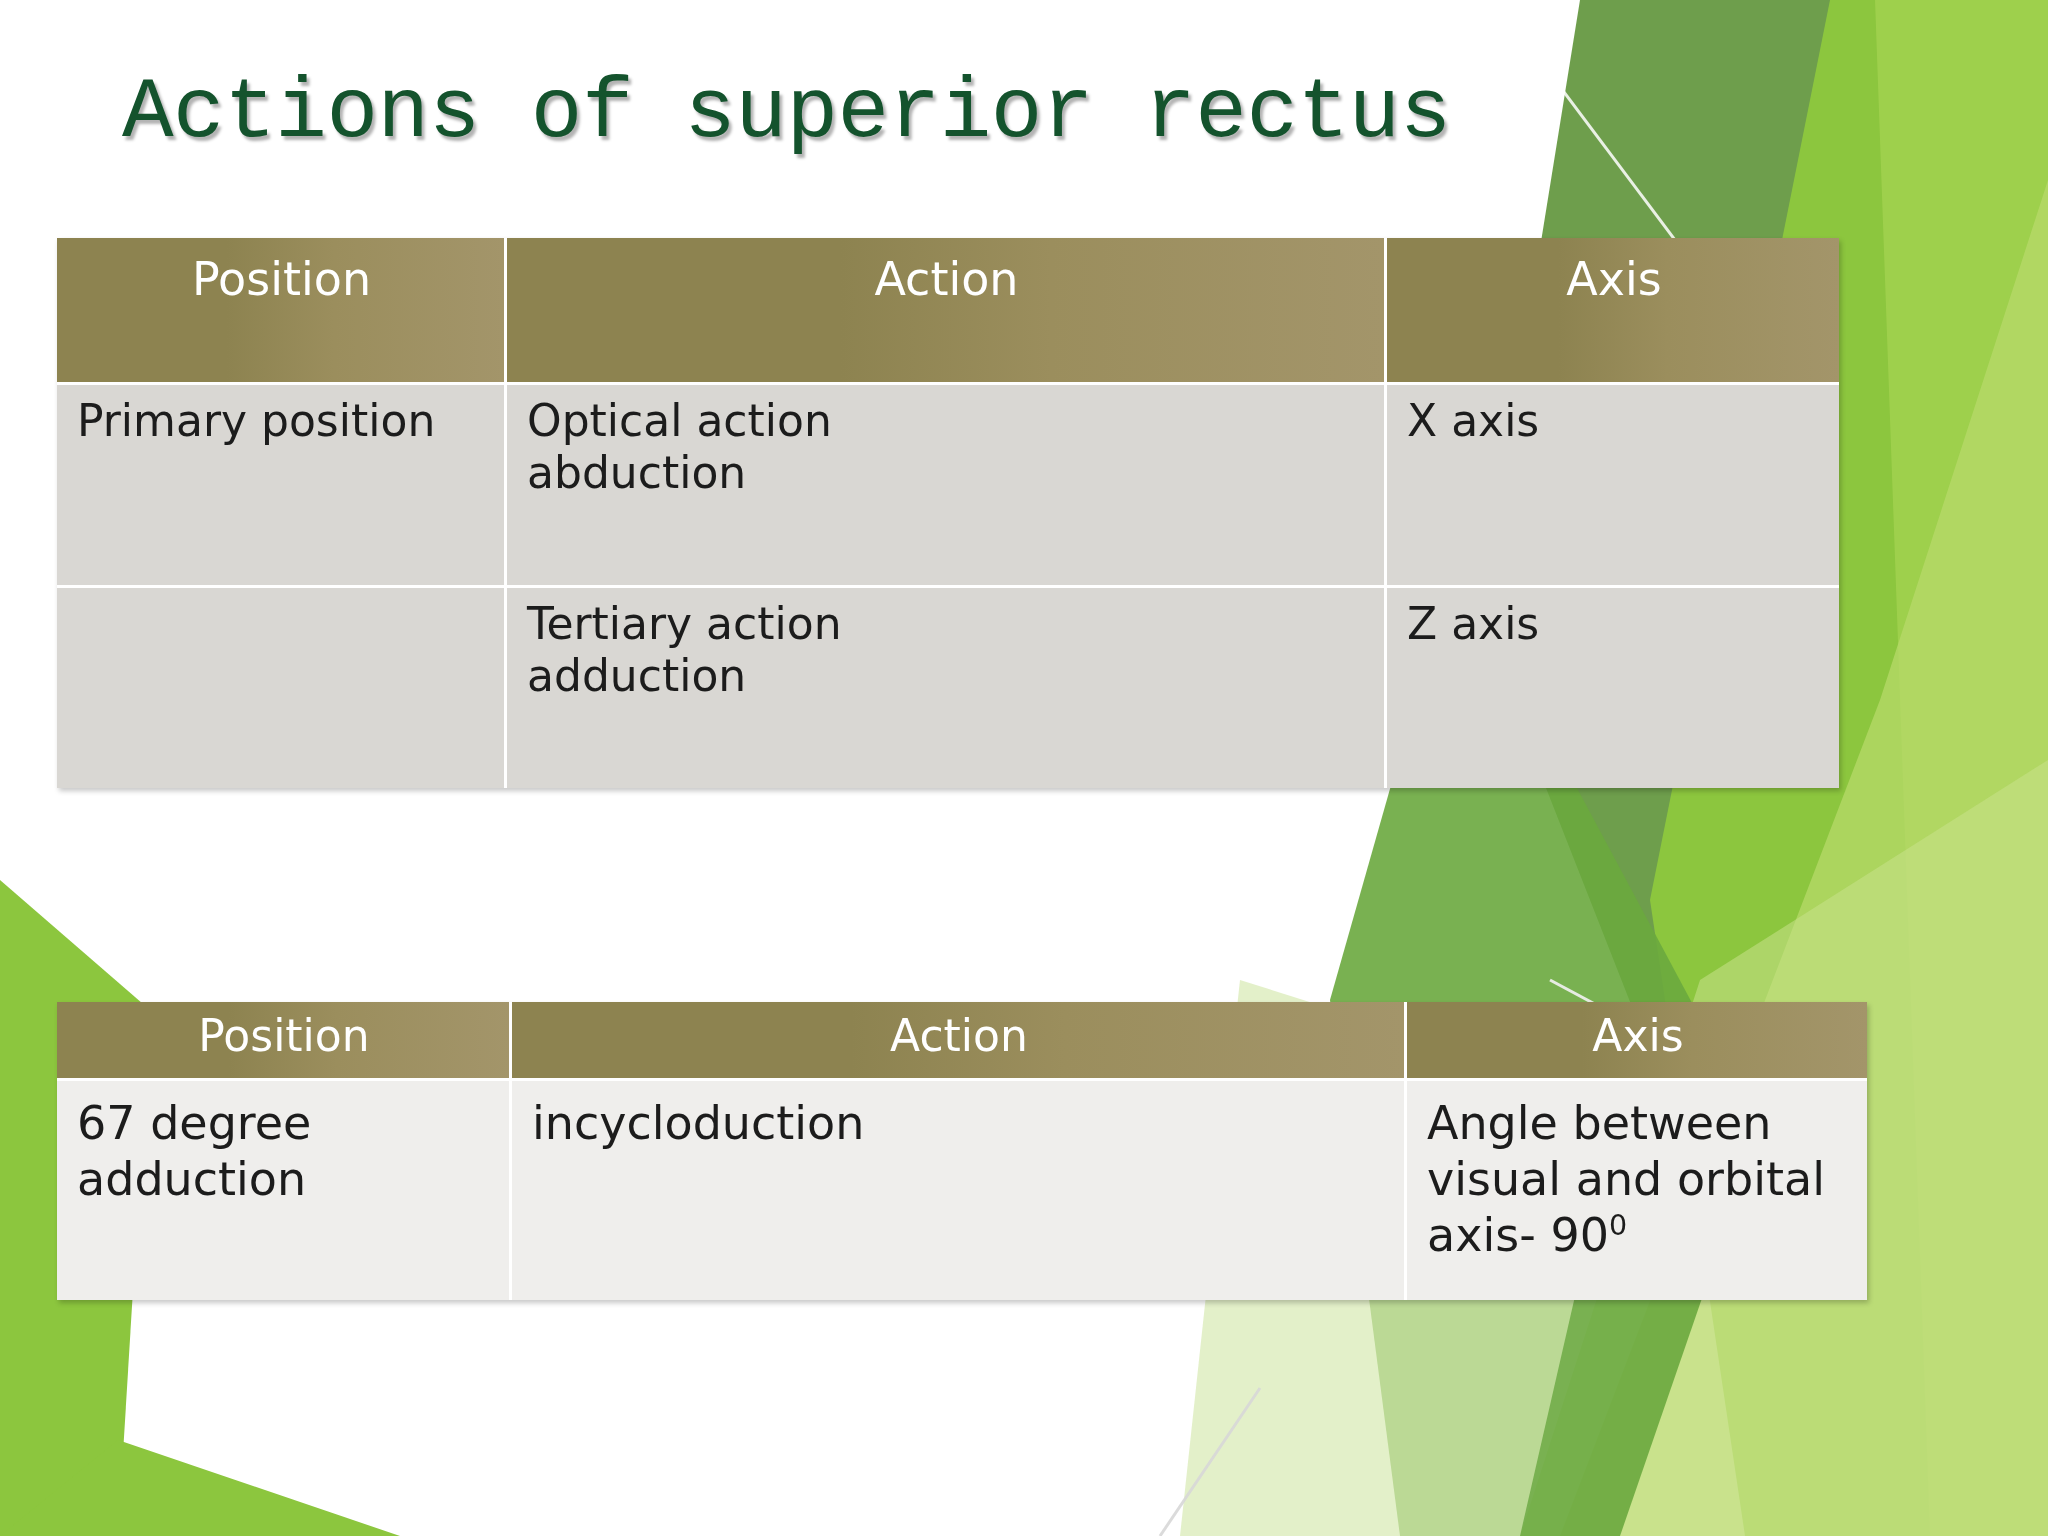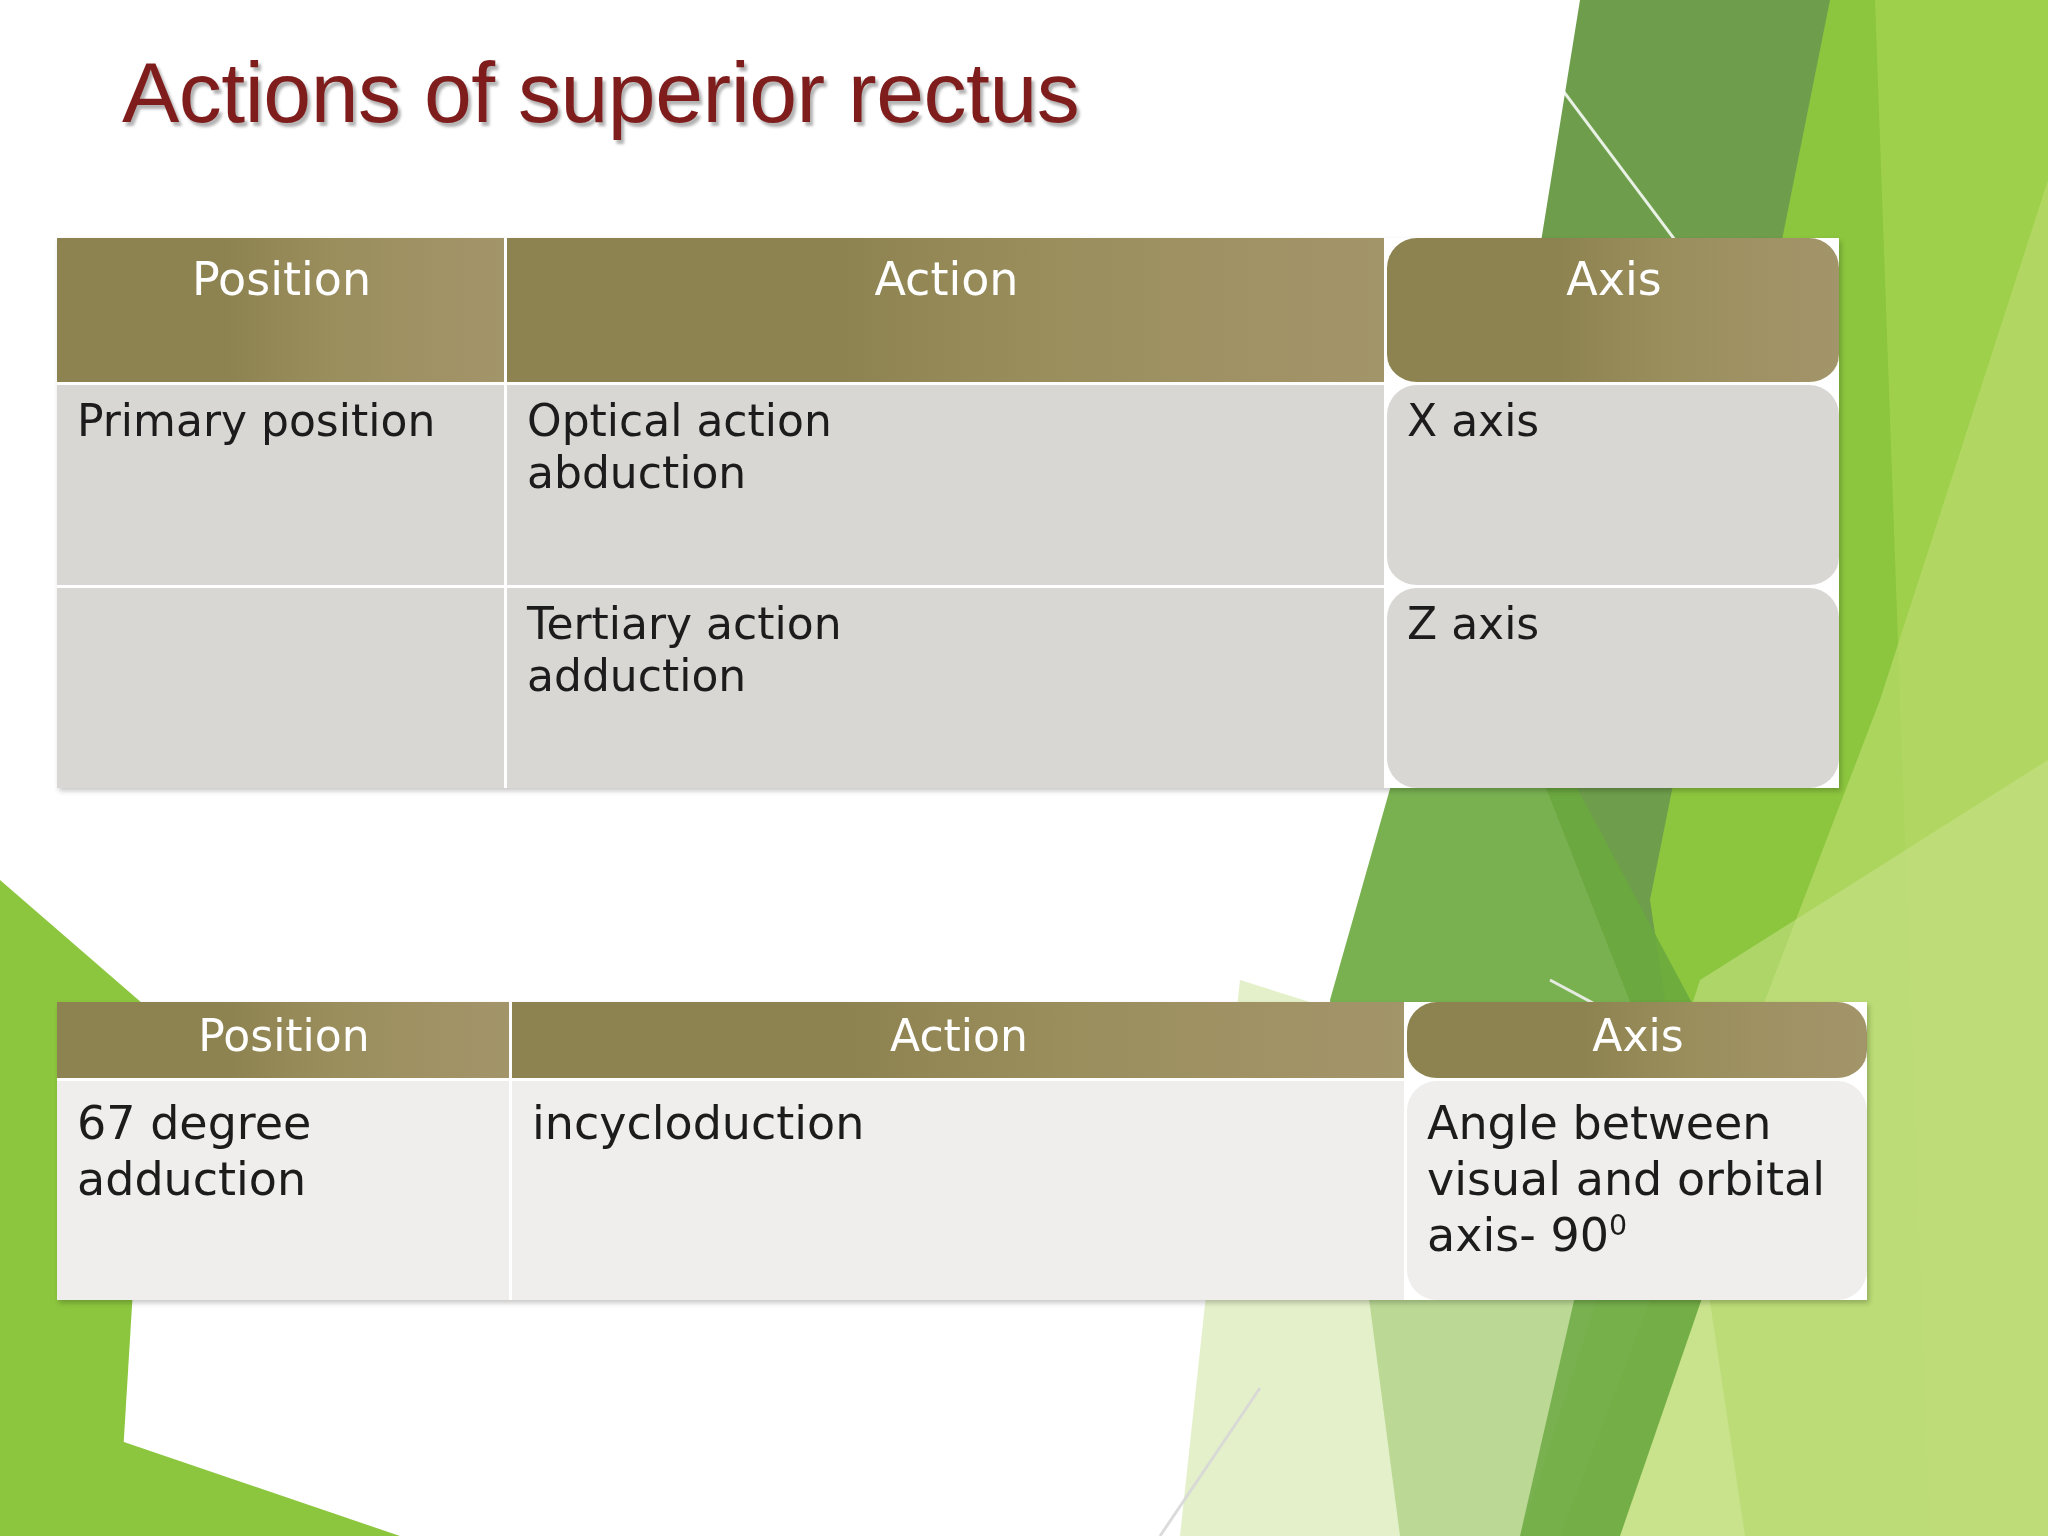--- a/index.html
+++ b/index.html
@@ -26,29 +26,29 @@
     left: 0;
     width: 2048px;
     height: 1536px;
     pointer-events: none;
   }
 
   
   #title {
     position: absolute;
     left: 122px;
-    top: 47px;
+    top: 68px;
     font-size: 86px;
     line-height: 1.05;
-    color: #7f1d1d;
+    color: #14532d;
     font-weight: 400;
     letter-spacing: -0.5px;
     text-shadow: 3px 4px 3px rgba(0,0,0,0.30);
     white-space: nowrap;
-    font-family: Liberation Sans, sans-serif;
+    font-family: Liberation Mono, monospace;
   }
 
   
   .ppt-table {
     position: absolute;
     border-collapse: separate;
     border-spacing: 0;
     table-layout: fixed;
     box-shadow: 2px 3px 5px rgba(0,0,0,0.22);
     background: #ffffff;
@@ -66,21 +66,21 @@
   }
   .ppt-table th {
     color: #ffffff;
     font-weight: 400;
     text-align: center;
     vertical-align: top;
     font-size: 46px;
     padding-top: 14px;
   }
   .ppt-table td:last-child,
-  .ppt-table th:last-child { border-right: none; border-radius: 30px; }
+  .ppt-table th:last-child { border-right: none; }
   .ppt-table tr:last-child td { border-bottom: none; }
 
   
   .hdr th {
     background: linear-gradient(to right, #8d8350 0%, #8d8350 38%, #9b8e5d 62%, #a3956a 100%);
   }
   .row-dark  td { background: #d9d7d3; }
   .row-light td { background: #efeeec; }
 
   

